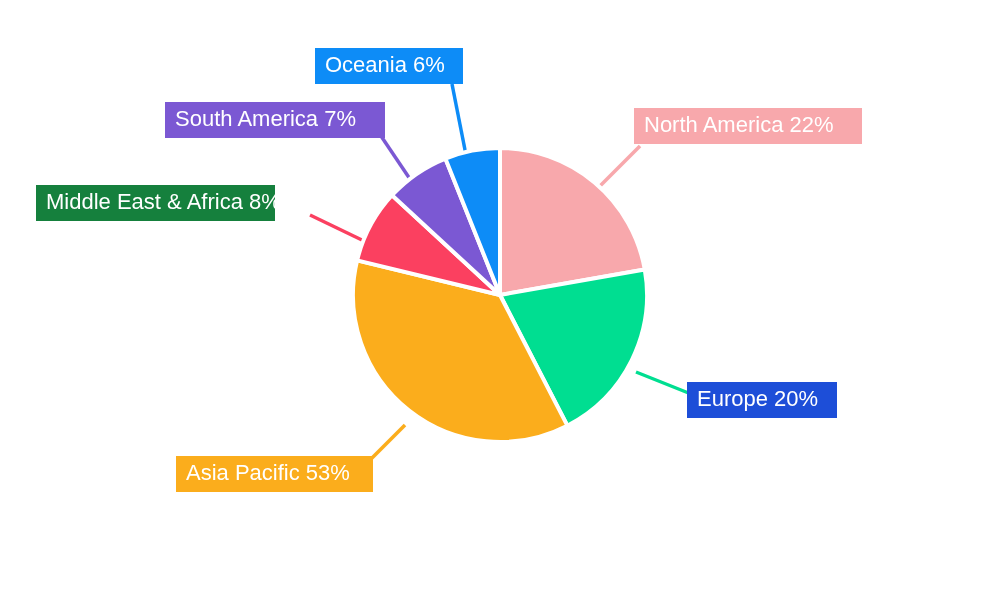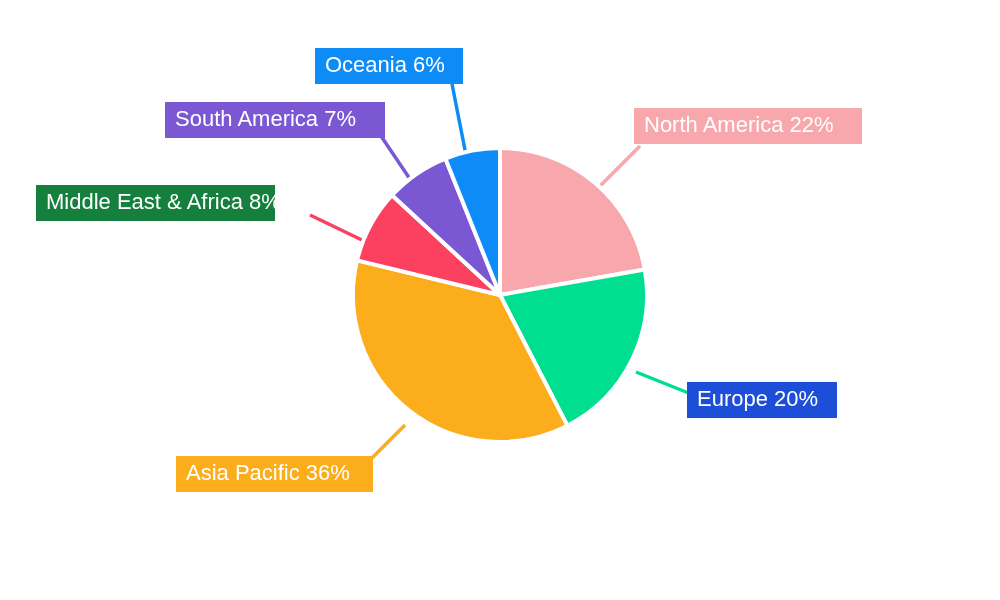--- a/index.html
+++ b/index.html
@@ -64,21 +64,21 @@
       </g>
   </svg>
   <div id="labels-layer">
       <div class="callout-label" style="left: 634px; top: 108px; width: 228px; height: 36px; background: rgb(248, 168, 172);">
         <span>North America 22%</span>
       </div>
       <div class="callout-label" style="left: 687px; top: 382px; width: 150px; height: 36px; background: #1d4ed8;">
         <span>Europe 20%</span>
       </div>
       <div class="callout-label" style="left: 176px; top: 456px; width: 197px; height: 36px; background: rgb(251, 173, 28);">
-        <span>Asia Pacific 36%</span>
+        <span>Asia Pacific 53%</span>
       </div>
       <div class="callout-label" style="left: 36px; top: 185px; width: 239px; height: 36px; background: #15803d; text-align: center;">
         <span>Middle East &amp; Africa 8%</span>
       </div>
       <div class="callout-label" style="left: 165px; top: 102px; width: 220px; height: 36px; background: rgb(123, 88, 211); align-items: center;">
         <span>South America 7%</span>
       </div>
       <div class="callout-label" style="left: 315px; top: 48px; width: 148px; height: 36px; background: rgb(13, 140, 247);">
         <span>Oceania 6%</span>
       </div>

